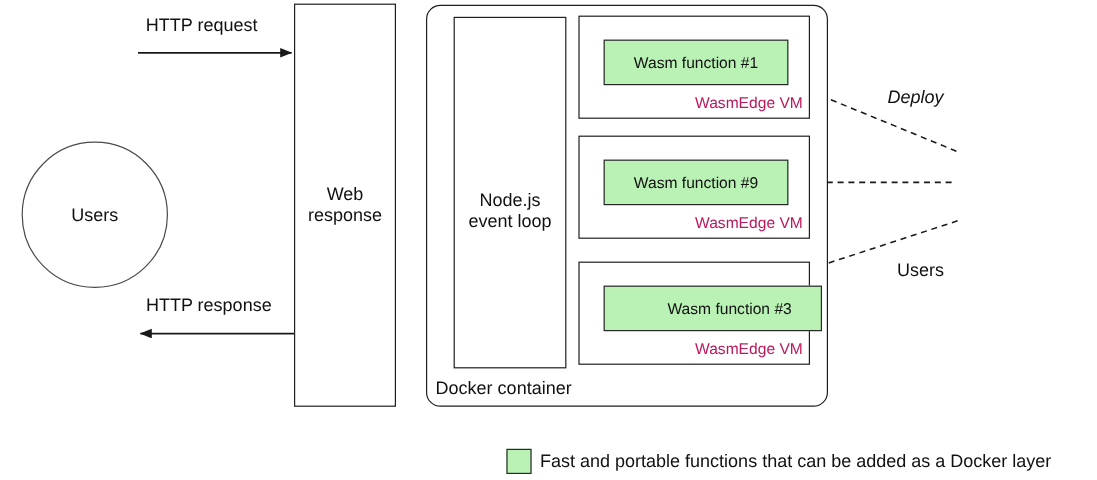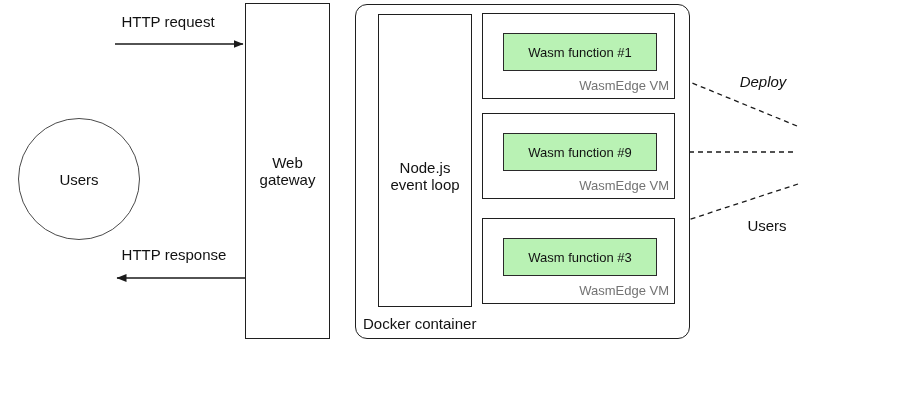--- a/index.html
+++ b/index.html
@@ -44,21 +44,21 @@
     left:20px;top:19px;
     width:152px;height:36px;
     border:1.2px solid #2a2a2a;
     display:flex;align-items:center;justify-content:center;
     font-size:13px;
   }
   .vmlabel{
     position:absolute;
     right:5px;bottom:5px;
     font-size:13px;
-    color:#737373;
+    color:#be185d;
   }
   .flowlabel{
     position:absolute;
     font-size:15px;
     text-align:center;
   }
   .docker-label{
     position:absolute;
     font-size:15px;
   }
@@ -91,21 +91,21 @@
     <line x1="797" y1="126" x2="658" y2="69" stroke="#1a1a1a" stroke-width="1.3" stroke-dasharray="5 4" marker-end="url(#head)"></line>
     <line x1="793" y1="152" x2="659" y2="152" stroke="#1a1a1a" stroke-width="1.3" stroke-dasharray="5 4" marker-end="url(#head)"></line>
     <line x1="798" y1="184" x2="639" y2="236" stroke="#1a1a1a" stroke-width="1.3" stroke-dasharray="5 4" marker-end="url(#head)"></line>
   </svg>
 
   <div class="circle" style="left:18px;top:118px;width:120px;height:120px;">
     <span>Users</span>
   </div>
 
   <div class="rect" style="left:245px;top:3px;width:83px;height:334px;">
-    <span style="display:inline-block;width:62px;">Web gateway</span>
+    <span style="display:inline-block;width:62px;">Web response</span>
   </div>
 
   <div class="docker" style="left:355px;top:4px;width:333px;height:333px;"></div>
   <div class="docker-label" style="left:363px;top:315px;">Docker container</div>
 
   <div class="rect" style="left:378px;top:14px;width:92px;height:291px;">
     <span style="display:inline-block;width:80px;margin-top:31px;">Node.js event loop</span>
   </div>
 
   <div class="vmbox" style="left:482px;top:13px;width:191px;height:84px;">
@@ -116,26 +116,30 @@
   </div>
 
   <div class="vmbox" style="left:482px;top:113px;width:191px;height:84px;">
     <div class="greenbox" style="background: rgb(185, 242, 180);">
       <span>Wasm function #9</span>
     </div>
     <div class="vmlabel">WasmEdge VM</div>
   </div>
 
   <div class="vmbox" style="left:482px;top:218px;width:191px;height:84px;">
-    <div class="greenbox" style="background: rgb(185, 242, 180);">
+    <div class="greenbox" style="background: rgb(185, 242, 180); padding-left: 28px;">
       <span>Wasm function #3</span>
     </div>
     <div class="vmlabel">WasmEdge VM</div>
   </div>
 
 
   <div class="flowlabel" style="left:110px;top:246px;width:128px;">HTTP response</div>
   <div class="flowlabel" style="left:113px;top:13px;width:110px;">HTTP request</div>
   <div class="flowlabel" style="left:728px;top:73px;width:70px;font-style:italic;">Deploy</div>
   <div class="flowlabel" style="left:731px;top:217px;width:72px;">Users</div>
 
+  <div class="legend">
+    <span class="swatch" style="background: rgb(185, 242, 180);"></span>
+    <span>Fast and portable functions that can be added as a Docker layer</span>
+  </div>
 
 </div>
 
 </body></html>

